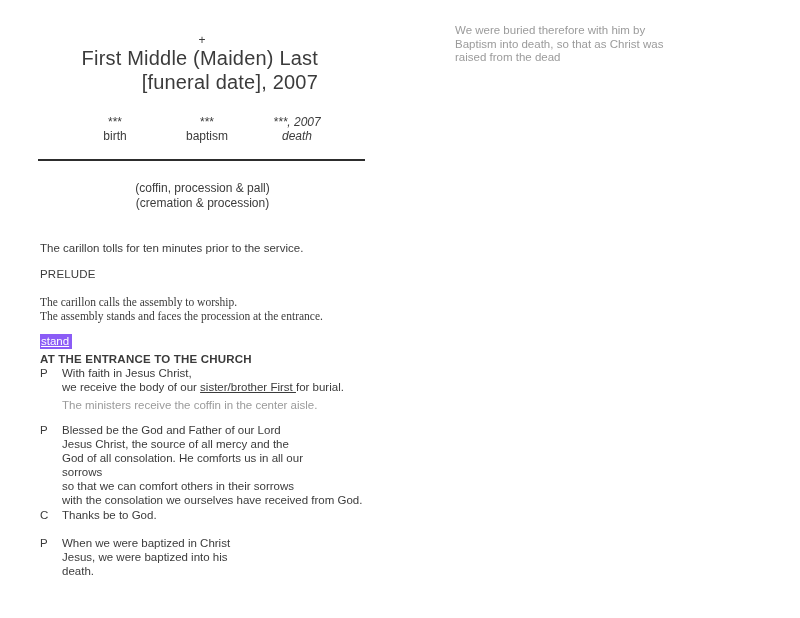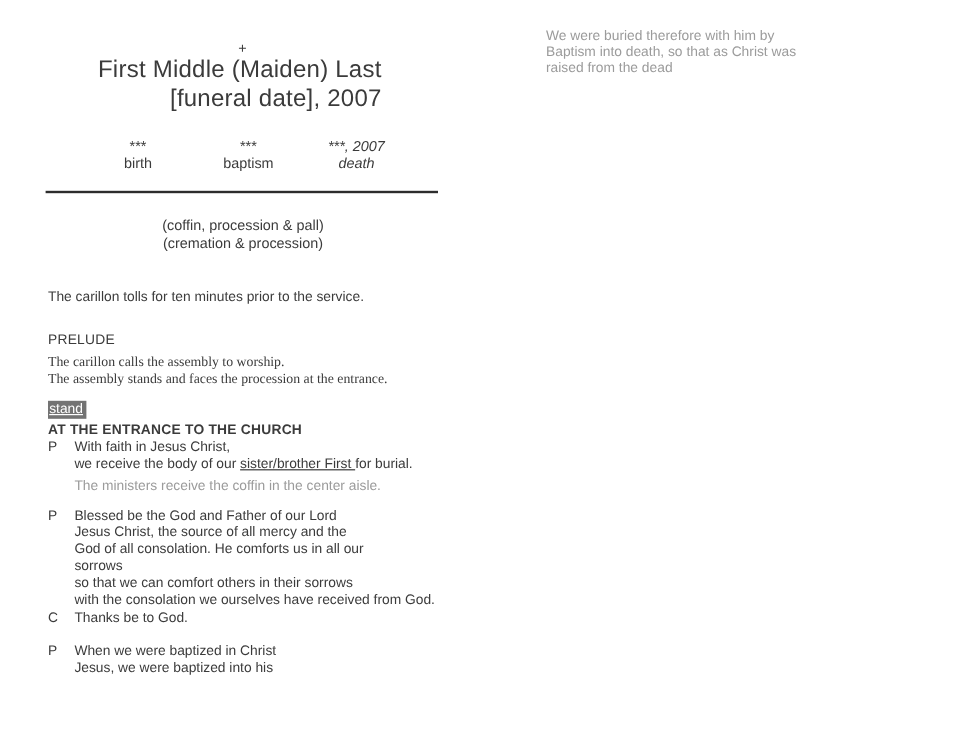--- a/index.html
+++ b/index.html
@@ -67,21 +67,21 @@
 
   .verse { left: 40px; }
   .verse .speaker {
     position: absolute; left: 0; top: 0;
     width: 22px;
   }
   .verse .verse-lines { margin-left: 22px; }
 
   .stand-tag {
     left: 40px; top: 334px;
-    background: #737373;
+    background: #8b5cf6;
     color: #ffffff;
     font-size: 11.5px; line-height: 15px;
     padding: 0 3px 0 1px;
     text-decoration: underline;
   }
 
   .uline { text-decoration: underline; }
 
   
   .margin-note {
@@ -123,21 +123,21 @@
     <div>raised from the dead</div>
   </div>
 
   <div class="abs gathering">
     <div>(coffin, procession &amp; pall)</div>
     <div>(cremation &amp; procession)</div>
   </div>
 
   <div class="abs body-line" style="left:40px; top:241px;">The carillon tolls for ten minutes prior to the service.</div>
 
-  <div class="abs heading-line" style="left:40px; top:277px;">PRELUDE</div>
+  <div class="abs heading-line" style="left:40px; top:267px;">PRELUDE</div>
 
   <div class="abs" style="left:40px; top:295px;font-family:Liberation Serif, serif;">
     <div class="body-line">The carillon calls the assembly to worship.</div>
     <div class="body-line">The assembly stands and faces the procession at the entrance.</div>
   </div>
 
   <span class="abs stand-tag">stand</span>
 
   <div class="abs heading-line" style="left:40px; top:352px;font-weight:bold;">AT THE ENTRANCE TO THE CHURCH</div>
 
@@ -168,16 +168,17 @@
     <div class="verse-lines">
       <div>Thanks be to God.</div>
     </div>
   </div>
 
   <div class="abs verse" style="top:536px;">
     <span class="speaker">P</span>
     <div class="verse-lines">
       <div>When we were baptized in Christ</div>
       <div>Jesus, we were baptized into his</div>
+      <div>death.</div>
     </div>
   </div>
 
 </div>
 
 </body></html>

